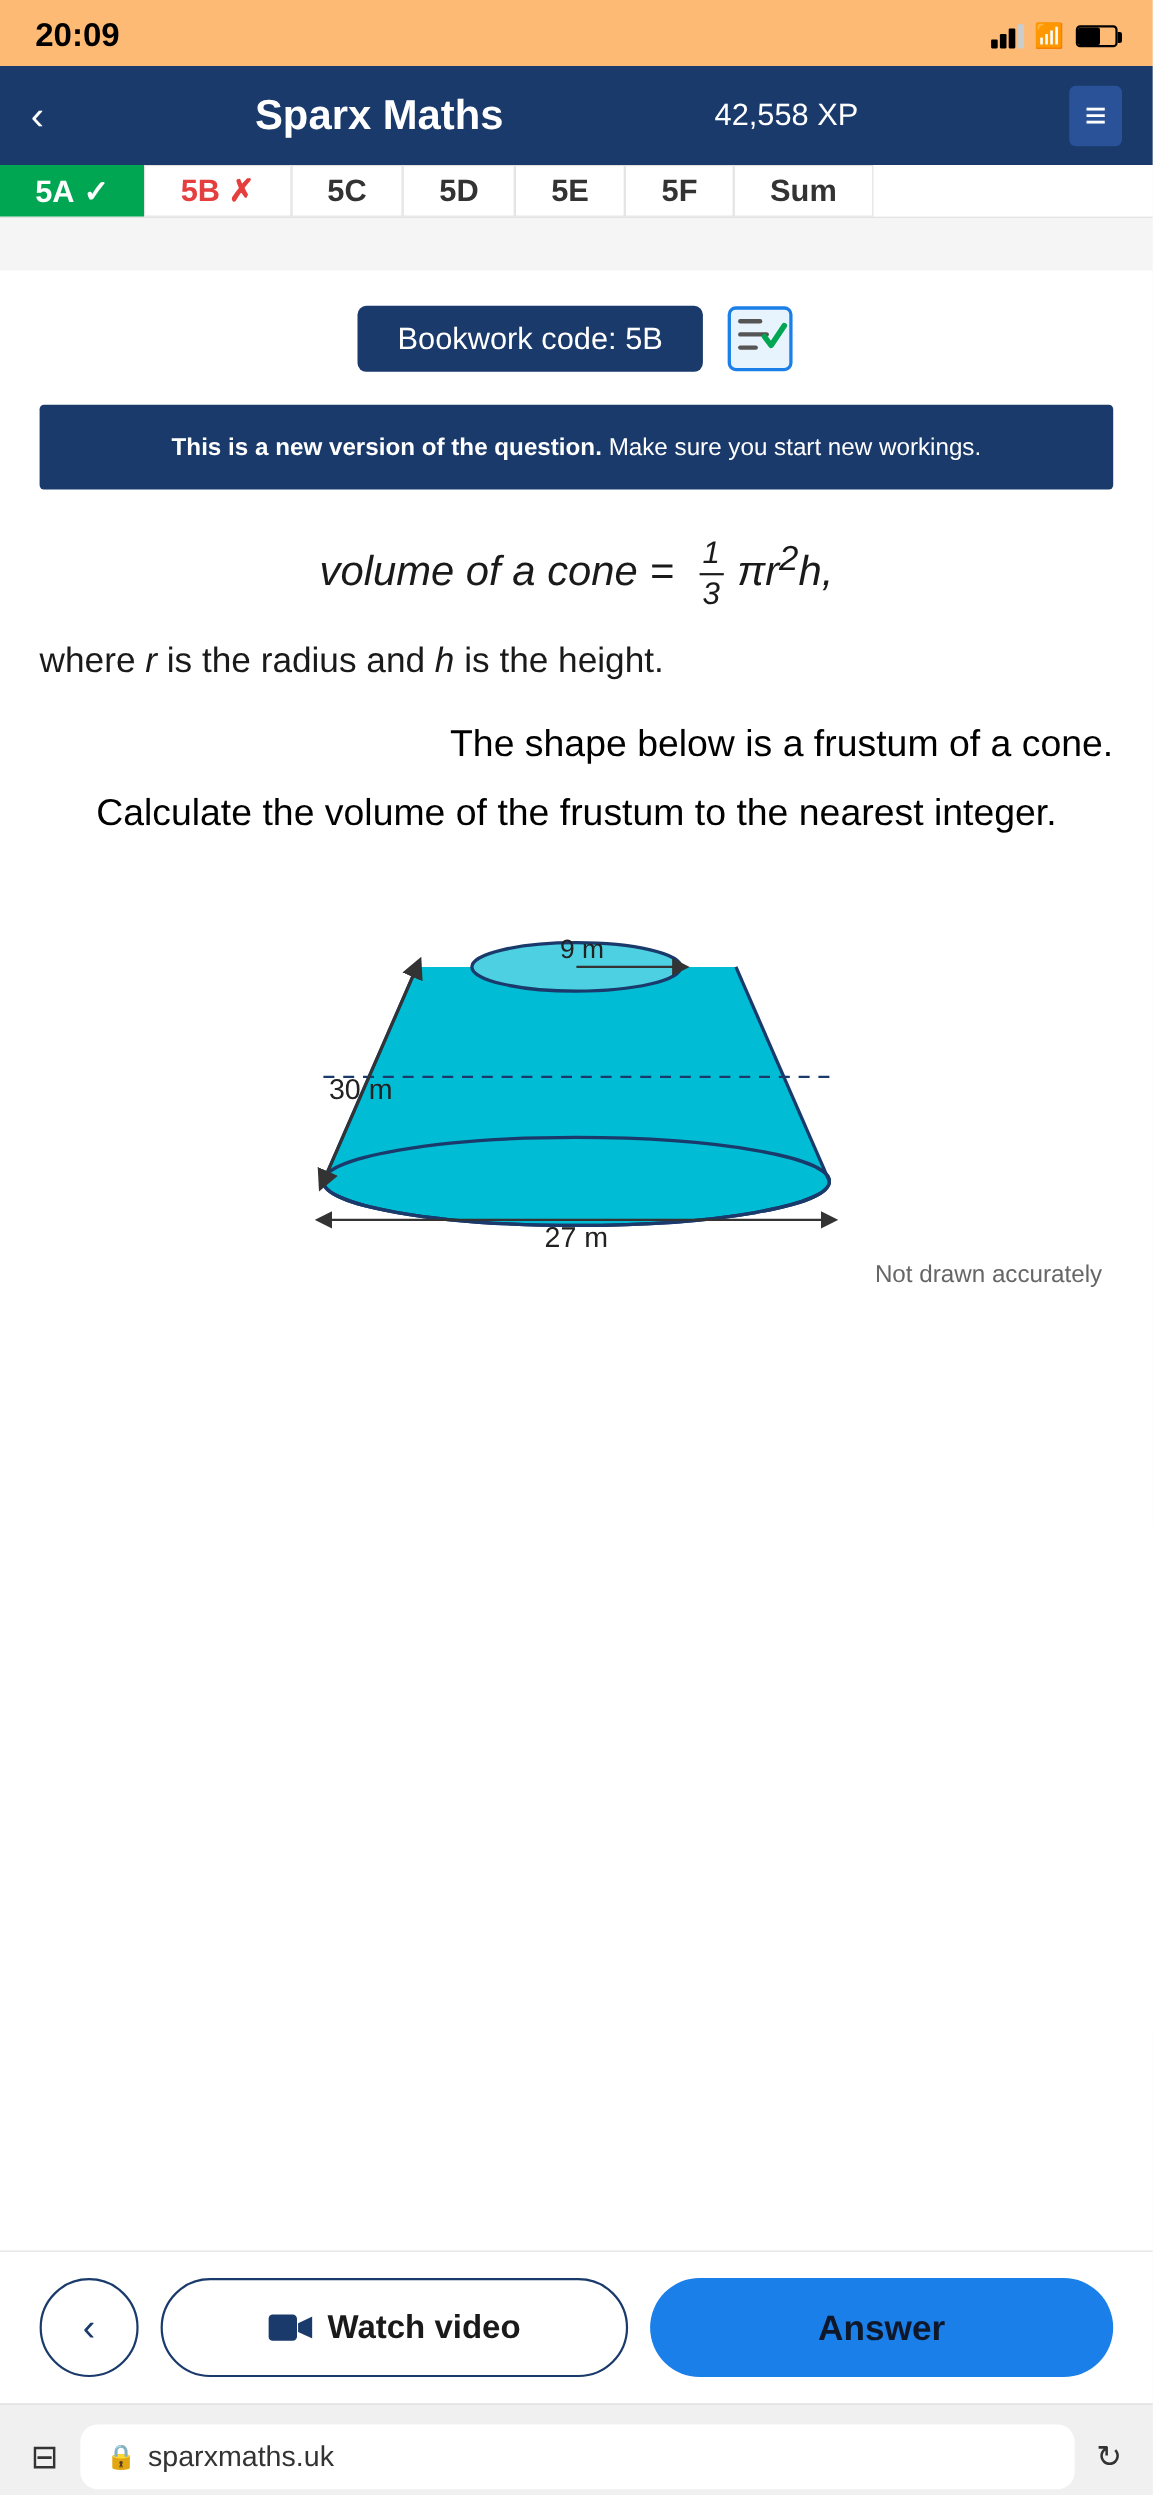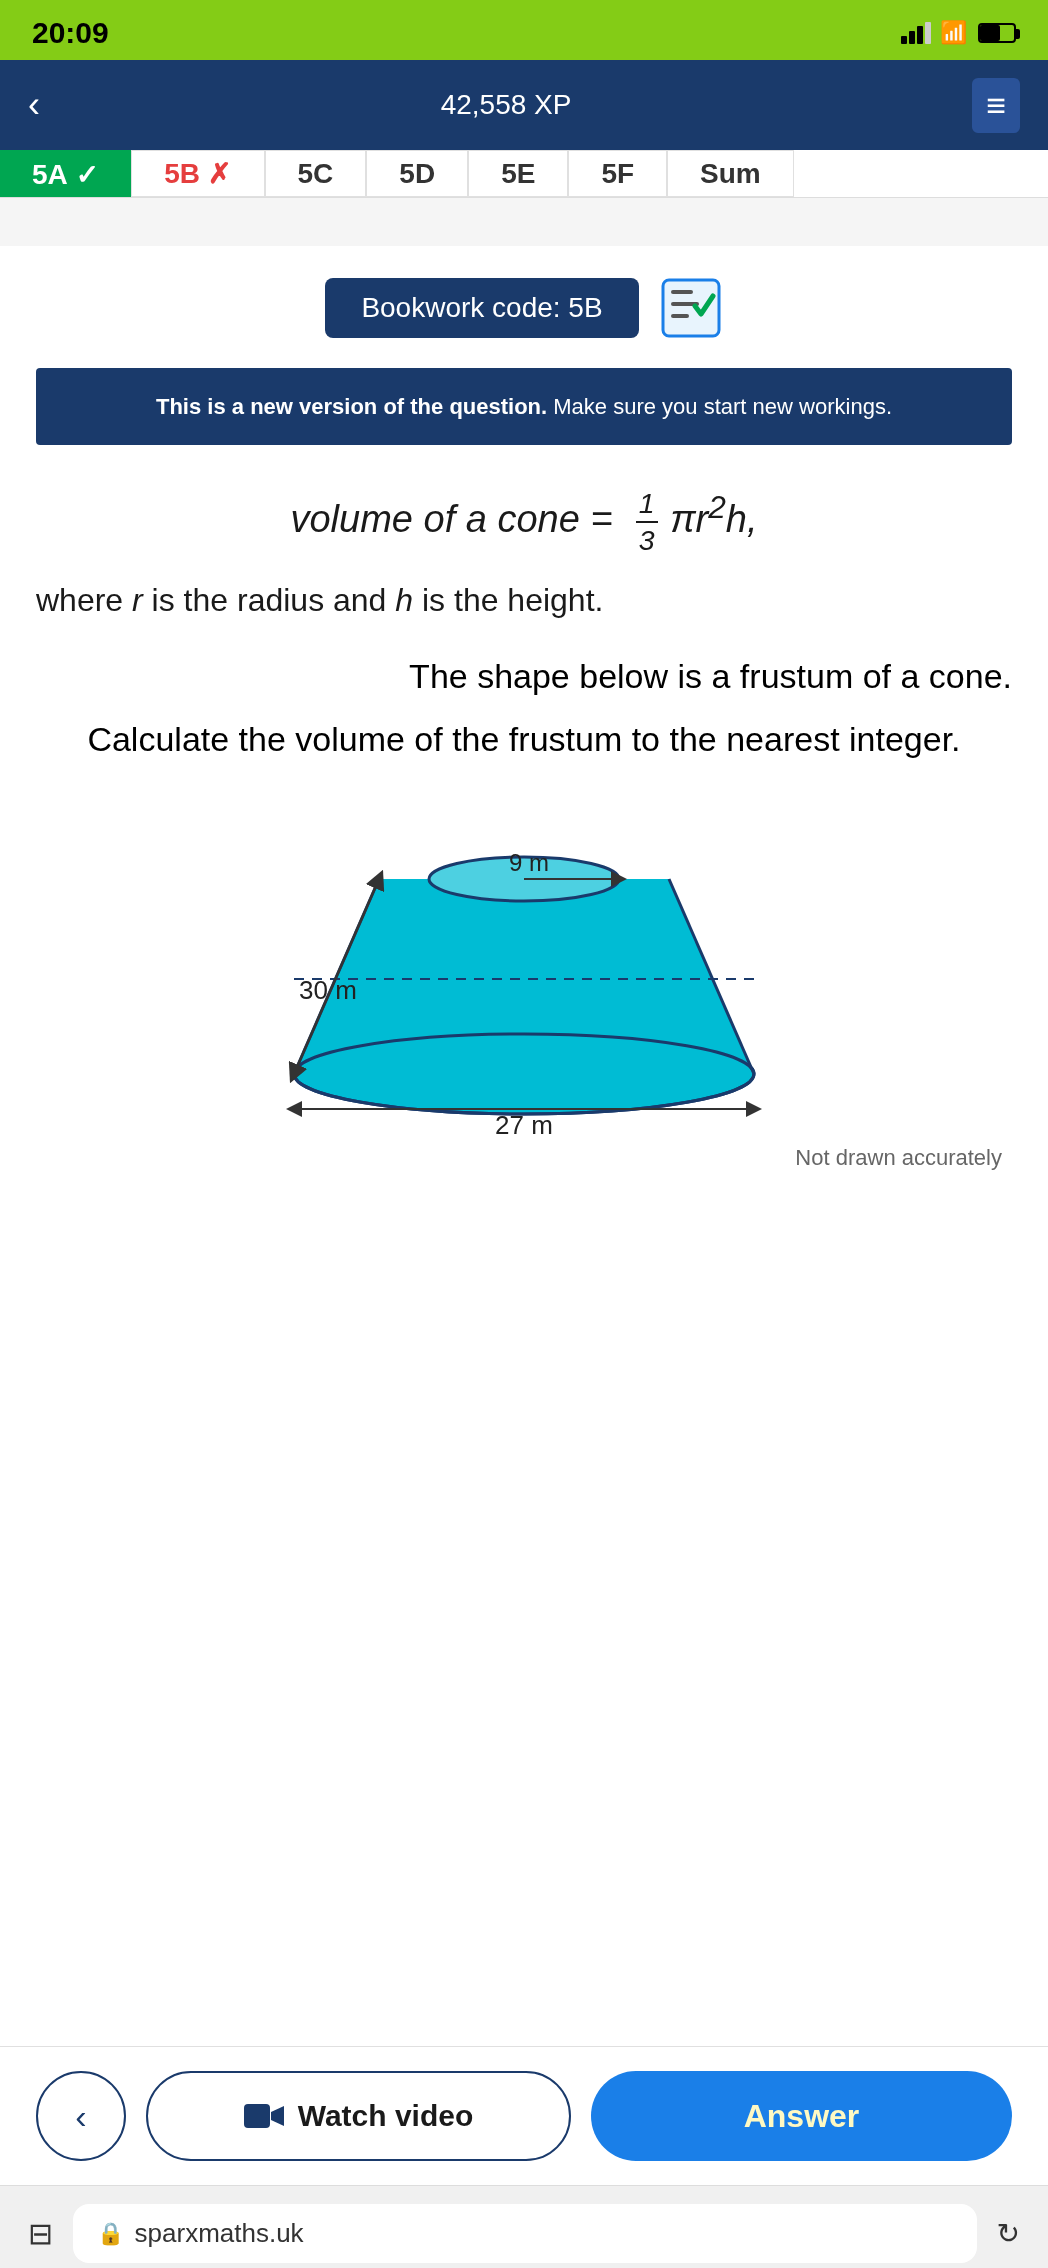--- a/index.html
+++ b/index.html
@@ -7,21 +7,21 @@
     body {
       font-family: -apple-system, BlinkMacSystemFont, 'Segoe UI', sans-serif;
       background: #f5f5f5;
       width: 1048px;
       min-height: 2268px;
       overflow-x: hidden;
     }
 
     
     .status-bar {
-      background: #84cc16;
+      background: #fdba74;
       display: flex;
       justify-content: space-between;
       align-items: center;
       padding: 14px 32px 8px 32px;
       height: 60px;
     }
     .status-time {
       font-size: 30px;
       font-weight: 600;
       color: #000;
@@ -267,21 +267,21 @@
       font-weight: 600;
       color: #1a1a1a;
       cursor: pointer;
     }
     .btn-answer {
       flex: 1;
       height: 90px;
       border-radius: 50px;
       border: none;
       background: #1a7fe8;
-      color: #fef9c3;
+      color: #0f172a;
       font-size: 32px;
       font-weight: 700;
       cursor: pointer;
     }
 
     
     .browser-bar {
       background: #f0f0f0;
       padding: 18px 28px;
       display: flex;
@@ -359,20 +359,21 @@
     </div>
     <span class="wifi-icon">📶</span>
     <div class="battery-icon">
       <div class="battery-fill"></div>
     </div>
   </div>
 </div>
 
 <div class="app-header">
   <span class="header-back">‹</span>
+  <span class="header-title">Sparx Maths</span>
   <span class="header-xp">42,558 XP</span>
   <span class="header-menu">≡</span>
 </div>
 
 <div class="tab-bar">
   <div class="tab-item active-green">
     <span>5A</span>
     <span class="tab-check">✓</span>
   </div>
   <div class="tab-item active-red">

